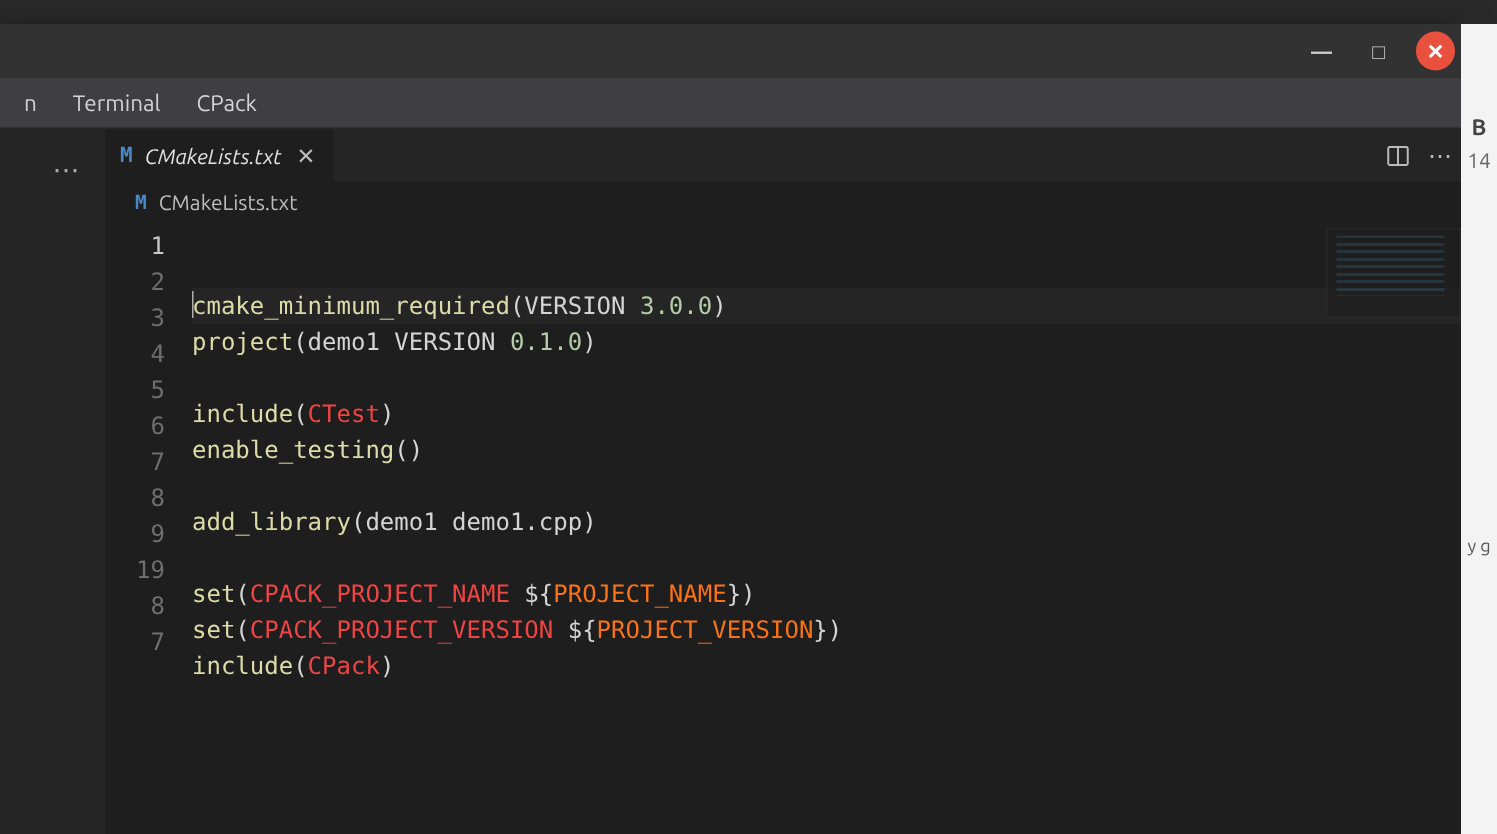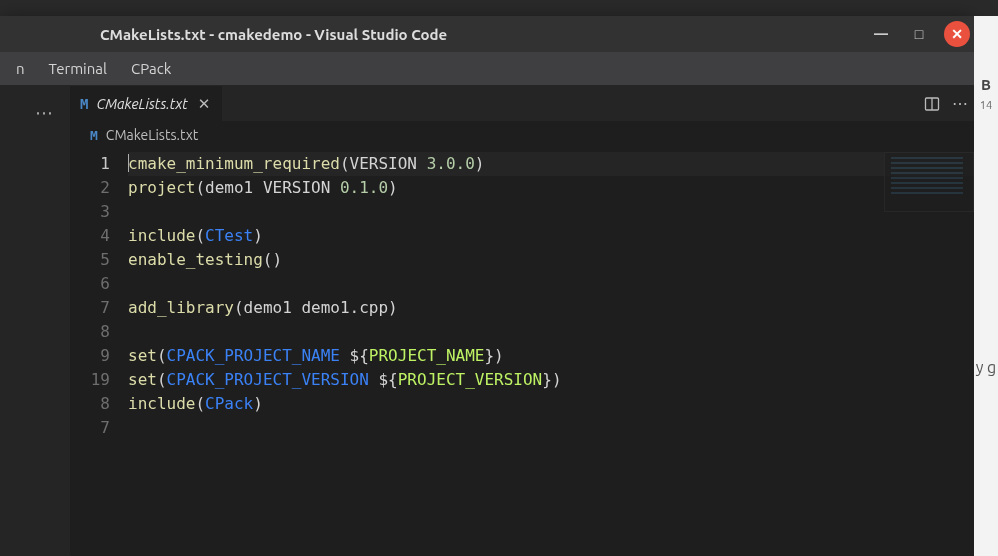--- a/index.html
+++ b/index.html
@@ -125,26 +125,27 @@
   }
   .gutter .ln-active { color: #c8c8c8; }
   .code {
     flex:1;
     padding-top: 4px;
     font-family: "DejaVu Sans Mono","Consolas",monospace;
     font-size: 16px;
     line-height: 24px;
     color: #d4d4d4;
     white-space: pre;
+    margin-top: 40px;
   }
   .code .line-active { background: rgba(255,255,255,0.03); }
   .tok-fn   { color: #dcdcaa; }
   .tok-num  { color: #b5cea8; }
-  .tok-var  { color: #3b82f6; }
-  .tok-ref  { color: #bef264; }
+  .tok-var  { color: #ef4444; }
+  .tok-ref  { color: #f97316; }
   .tok-txt  { color: #d4d4d4; }
   .cursor-caret {
     display:inline-block; width:1px; height:18px; background:#aeafad;
     vertical-align: -3px; margin-right:-1px;
   }
   .minimap {
     position:absolute; right:0; top:4px;
     width:90px; height:60px;
     background: linear-gradient(#1e1e1e,#1e1e1e);
     border: 1px solid #2d2d2d;
@@ -159,31 +160,30 @@
   .right-strip {
     position:absolute; top:16px; right:0;
     width: 24px; height: 540px;
     background: #f3f3f3;
     color:#444;
     display:flex; flex-direction:column;
     font-size:12px;
     align-items:center;
   }
   .right-strip .lbl { padding-top:60px; font-size:15px; font-weight:600;}
-  .right-strip .pg { margin-top:6px; font-size:11px; color:#666;}
-  .right-strip .yg { position:absolute; top:342px; font-size:16px; color:#555; writing-mode: horizontal-tb;}
+  .right-strip .pg { margin-top:6px; font-size:14px; color:#666;}
+  .right-strip .yg { position:absolute; top:342px; font-size:12px; color:#555; writing-mode: horizontal-tb;}
   svg { display:block; }
 </style>
 </head>
 <body>
 
 <div class="window">
 
   <div class="titlebar">
-    <span>CMakeLists.txt - cmakedemo - Visual Studio Code</span>
     <div class="controls">
       <div class="ctrl-btn ctrl-min">—</div>
       <div class="ctrl-btn ctrl-max">□</div>
       <div class="ctrl-btn ctrl-close">✕</div>
     </div>
   </div>
 
   <div class="menubar">
     <div class="menu-item">n</div>
     <div class="menu-item">Terminal</div>

